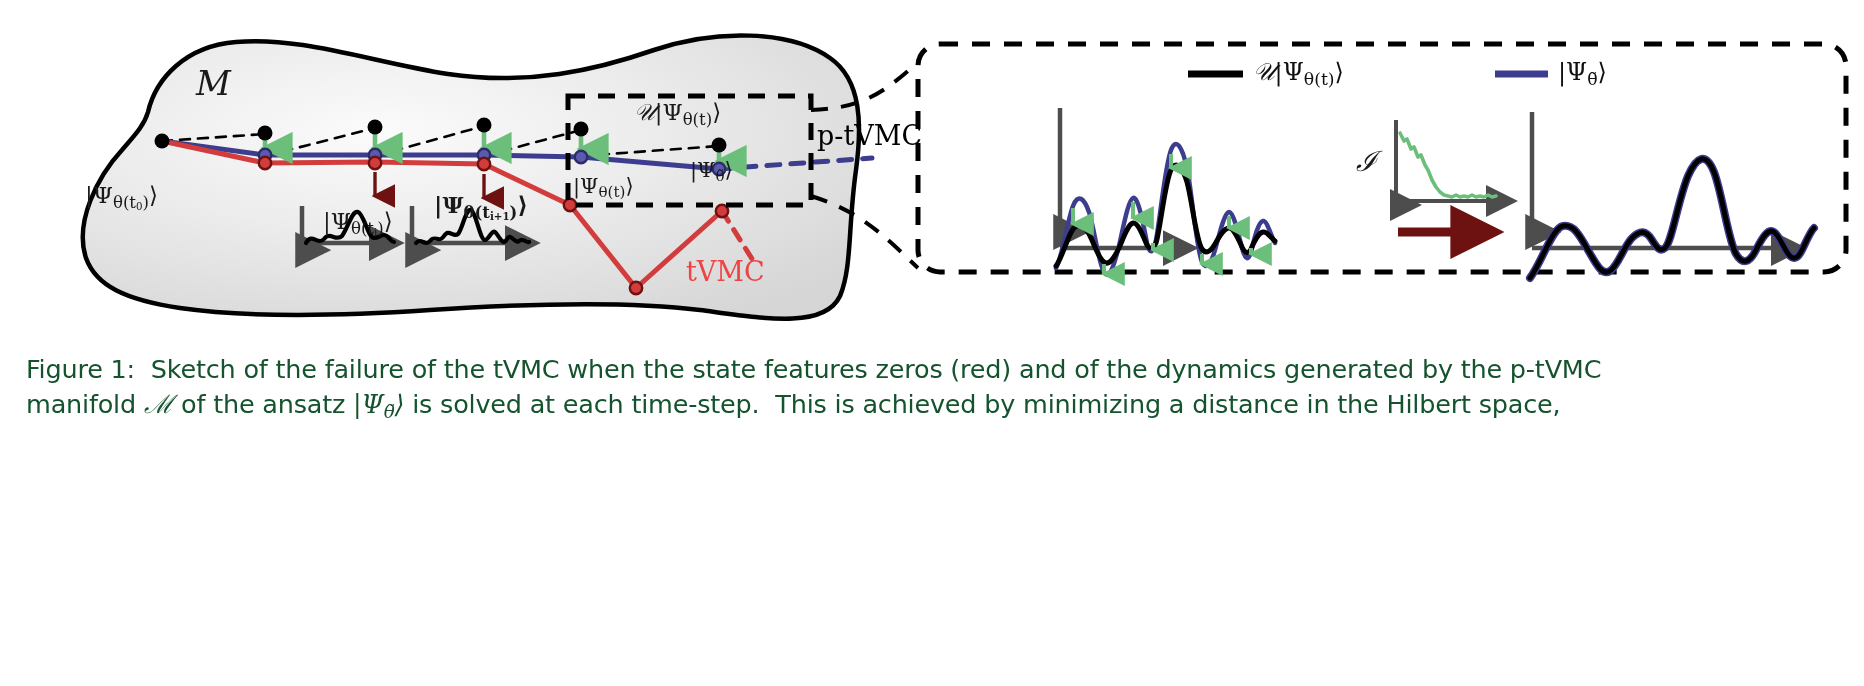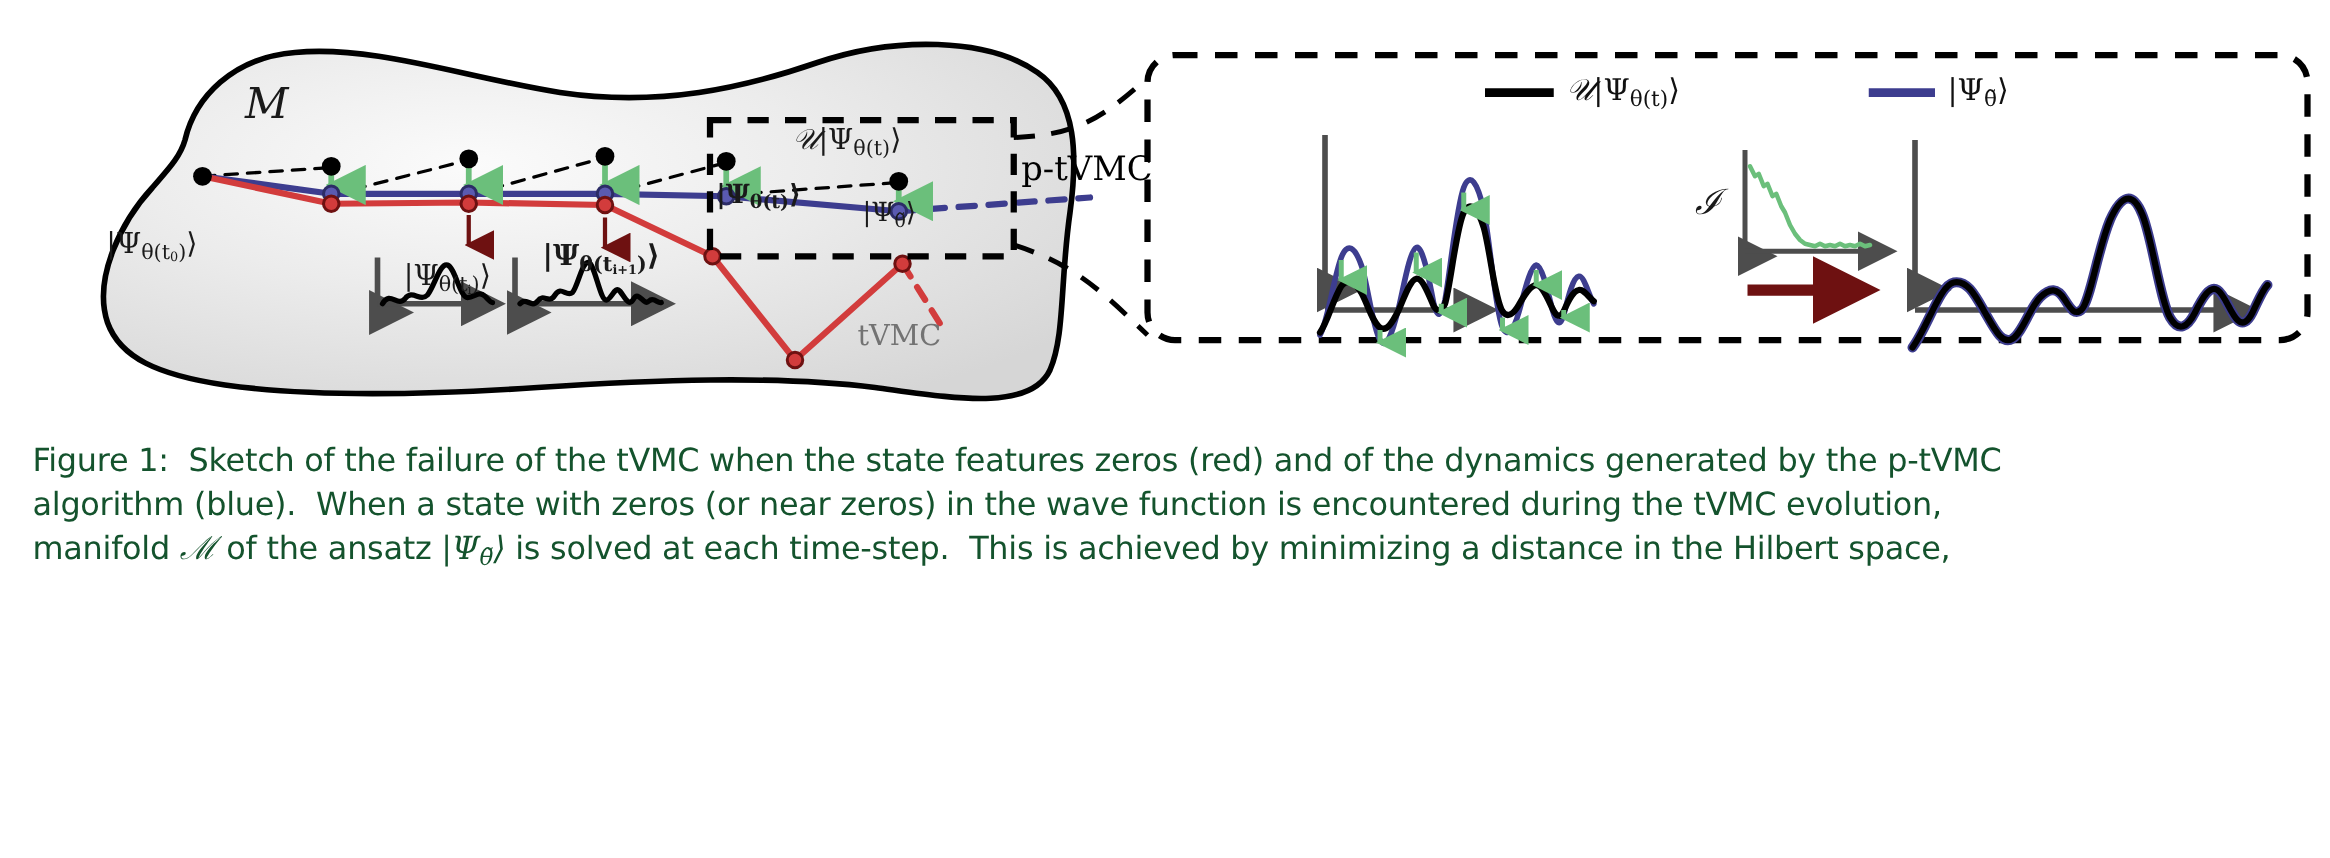--- a/index.html
+++ b/index.html
@@ -79,22 +79,22 @@
   }
   .lbl-state-small {
     font-size: 21px;
   }
   .lbl-ptvmc {
     font-size: 27px;
     color: #000000;
     font-family: "DejaVu Serif", serif;
   }
   .lbl-tvmc {
-    font-size: 23px;
-    color: #737373;
+    font-size: 27px;
+    color: #ef4444;
     font-family: "DejaVu Serif", serif;
   }
   .lbl-legend {
     font-size: 24px;
     color: #111111;
   }
   .lbl-infid {
     font-size: 28px;
     font-style: italic;
   }
@@ -331,21 +331,21 @@
   </div>
 
   <div class="lbl lbl-state" style="left:434px; top:193px;font-weight:bold;">
     <span class="ket-bar">|</span>Ψ<span class="sub">θ(t<span class="subsub">i+1</span>)</span>⟩
   </div>
 
   <div class="lbl lbl-state" style="left:634px; top:101px;">
     <span class="mathcal">𝒰</span><span class="ket-bar">|</span>Ψ<span class="sub">θ(t)</span>⟩
   </div>
 
-  <div class="lbl lbl-state-small" style="left:573px; top:144px;font-weight:bold;">
+  <div class="lbl lbl-state-small" style="left:573px; top:176px;">
     <span class="ket-bar">|</span>Ψ<span class="sub">θ(t)</span>⟩
   </div>
 
   <div class="lbl lbl-state-small" style="left:690px; top:160px;">
     <span class="ket-bar">|</span>Ψ<span class="sub">θ̃</span>⟩
   </div>
 
   <div class="lbl lbl-ptvmc" style="left:817px; top:122px;">p-tVMC</div>
 
   <div class="lbl lbl-tvmc" style="left:686px; top:258px;">tVMC</div>
@@ -357,17 +357,16 @@
   <div class="lbl lbl-legend" style="left:1558px; top:60px;">
     <span class="ket-bar">|</span>Ψ<span class="sub">θ̃</span>⟩
   </div>
 
   <div class="lbl lbl-infid" style="left:1356px; top:148px;">
     <span class="mathcal">ℐ</span>
   </div>
 
   <div class="caption-block">
     <span class="caption-line">Figure 1:&nbsp; Sketch of the failure of the tVMC when the state features zeros (red) and of the dynamics generated by the p-tVMC</span>
-    <span class="caption-line">algorithm (blue).&nbsp; When a state with zeros (or near zeros) in the wave function is encountered during the tVMC evolution,</span>
     <span class="caption-line">manifold <span class="mathcal">ℳ</span> of the ansatz <span class="mathit"><span class="ket-bar">|</span>Ψ<span class="sub">θ̃</span>⟩</span> is solved at each time-step.&nbsp; This is achieved by minimizing a distance in the Hilbert space,</span>
   </div>
 
 </div>
 
 </body></html>

